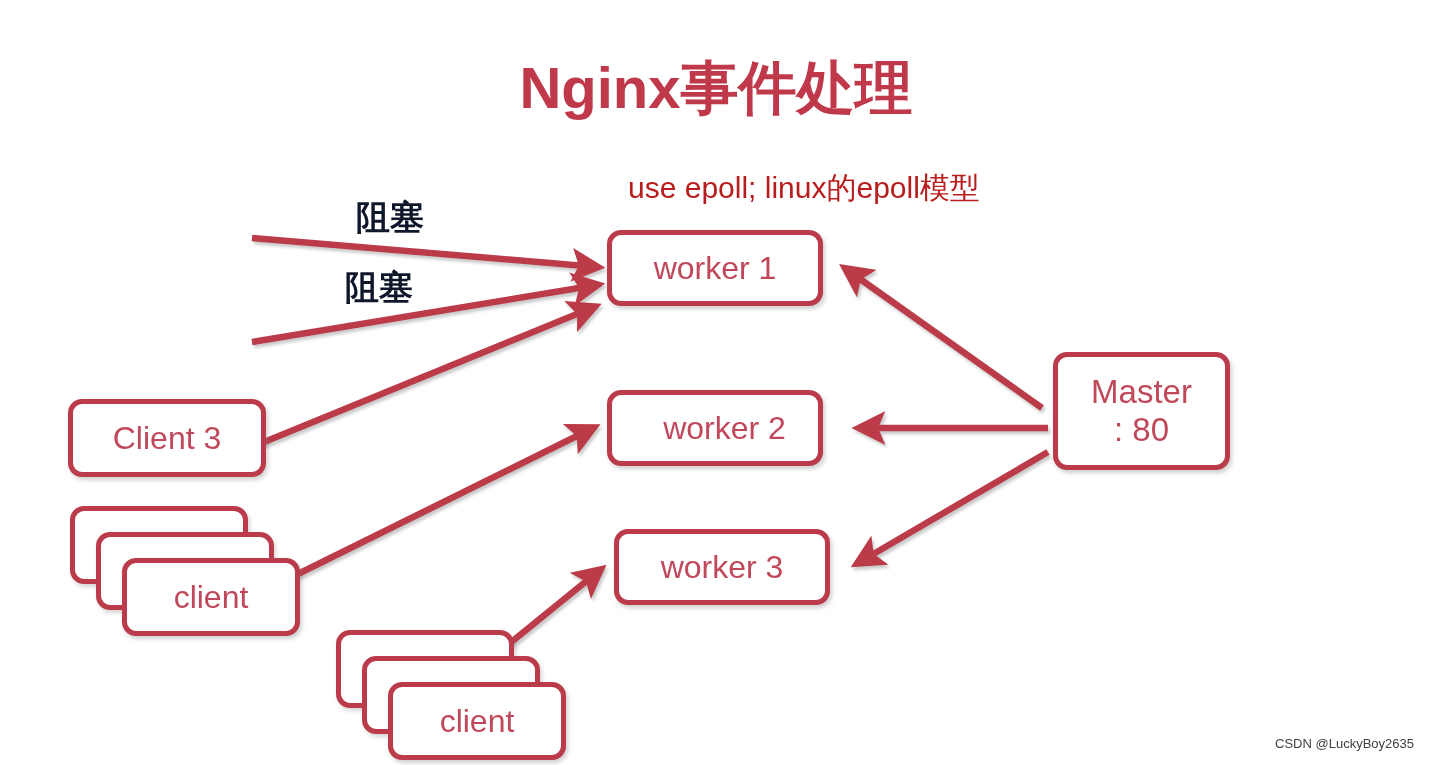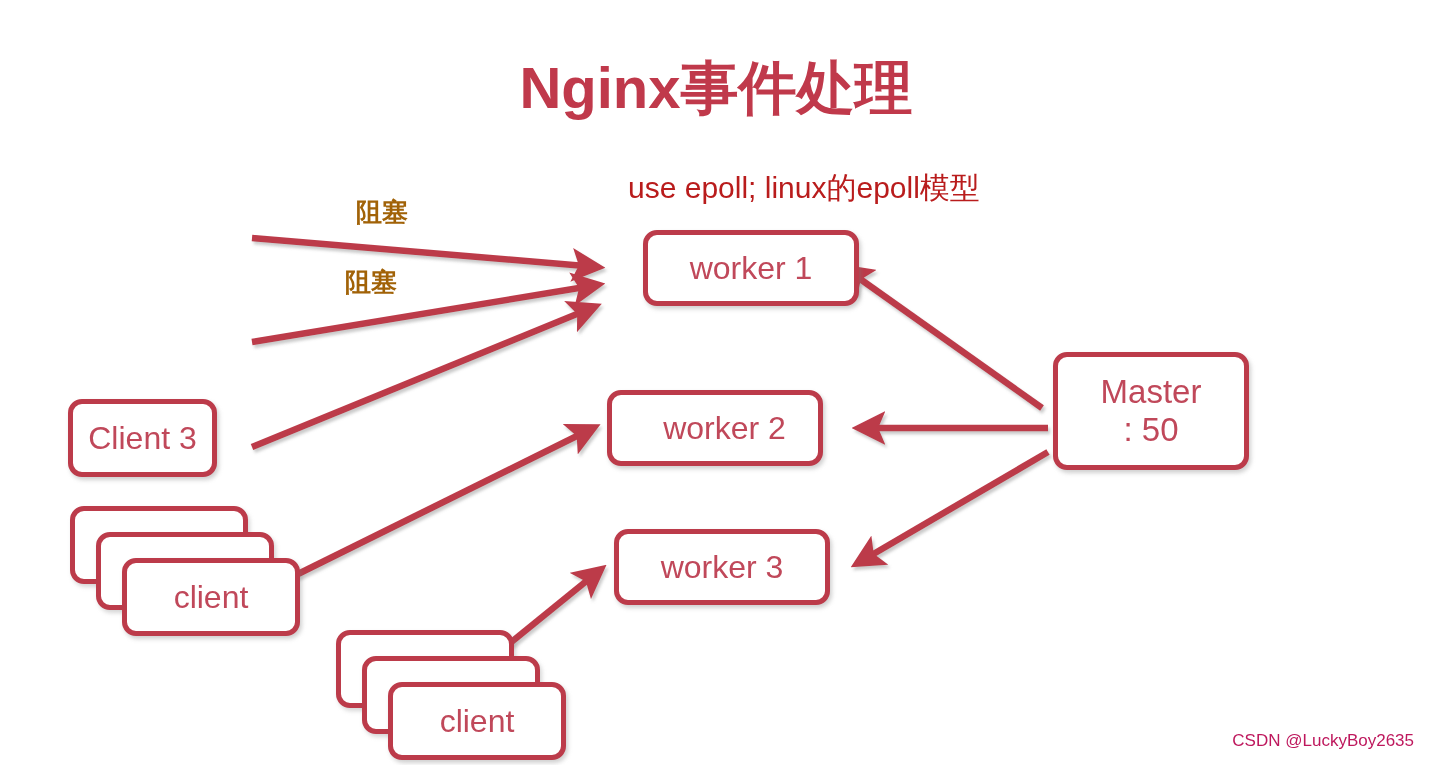--- a/index.html
+++ b/index.html
@@ -73,32 +73,32 @@
   #arrows {
     position: absolute;
     left: 0;
     top: 0;
     width: 1432px;
     height: 765px;
     pointer-events: none;
   }
   .arrow-label {
     position: absolute;
-    font-size: 26px;
-    color: #a16207;
+    font-size: 34px;
+    color: #0f172a;
     font-weight: 600;
     white-space: nowrap;
   }
   
   .watermark {
     position: absolute;
     right: 18px;
     bottom: 14px;
-    font-size: 17px;
-    color: #be185d;
+    font-size: 13px;
+    color: #404040;
     white-space: nowrap;
   }
 </style>
 </head>
 <body>
 
 <div id="canvas">
 
   <div class="title">Nginx事件处理</div>
 
@@ -132,40 +132,40 @@
 
       <line x1="1048" y1="452" x2="858" y2="563"></line>
     </g>
   </svg>
 
   <div class="arrow-label" style="left:356px; top:195px;">阻塞</div>
   <div class="arrow-label" style="left:345px; top:265px;">阻塞</div>
 
 
 
-  <div class="node" style="left:68px; top:399px; width:149px; height:78px;">Client 3</div>
+  <div class="node" style="left:68px; top:399px; width:198px; height:78px;">Client 3</div>
 
   <div>
     <div class="stack-card" style="left:70px; top:506px; width:178px; height:78px;"></div>
     <div class="stack-card" style="left:96px; top:532px; width:178px; height:78px;"></div>
     <div class="node" style="left:122px; top:558px; width:178px; height:78px;">client</div>
   </div>
 
   <div>
     <div class="stack-card" style="left:336px; top:630px; width:178px; height:78px;"></div>
     <div class="stack-card" style="left:362px; top:656px; width:178px; height:78px;"></div>
     <div class="node" style="left:388px; top:682px; width:178px; height:78px;">client</div>
   </div>
 
-  <div class="node" style="left:607px; top:230px; width:216px; height:76px;margin-left:36px;">worker 1</div>
+  <div class="node" style="left:607px; top:230px; width:216px; height:76px;">worker 1</div>
 
   <div class="node" style="left:607px; top:390px; width:216px; height:76px;padding-left:19px;">worker 2</div>
 
   <div class="node" style="left:614px; top:529px; width:216px; height:76px;text-align:center;">worker 3</div>
 
-  <div class="node master" style="left:1053px; top:352px; width:196px; height:118px;align-items:center;">
+  <div class="node master" style="left:1053px; top:352px; width:177px; height:118px;align-items:center;">
     <span>Master</span>
-    <span>: 50</span>
+    <span>: 80</span>
   </div>
 
   <div class="watermark">CSDN @LuckyBoy2635</div>
 
 </div>
 
 </body></html>

